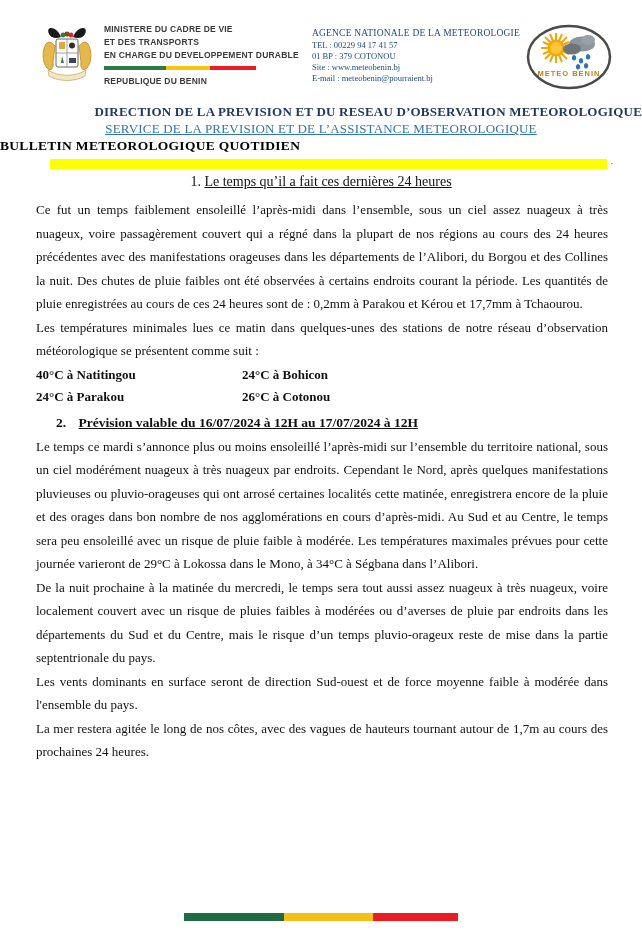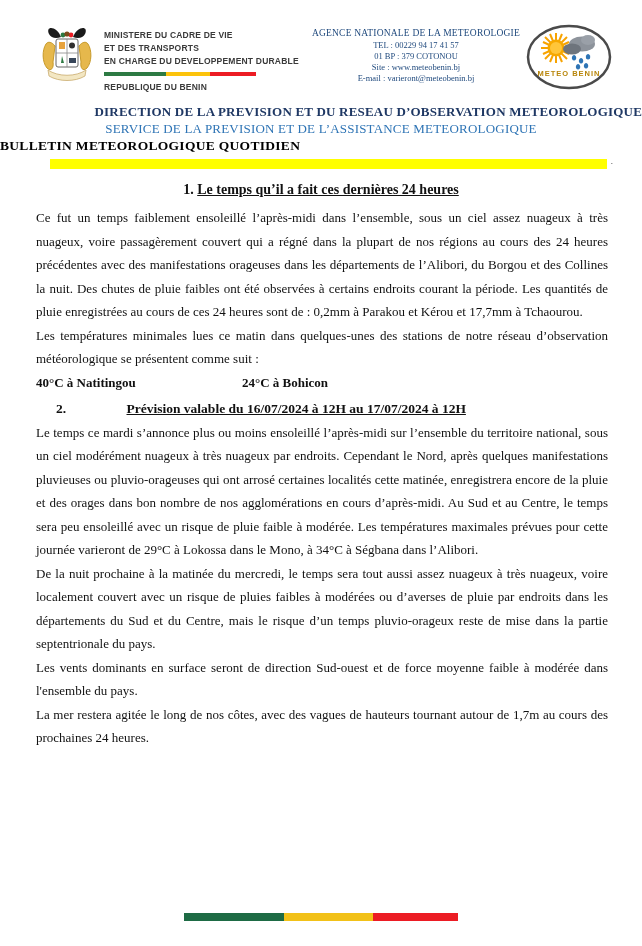--- a/index.html
+++ b/index.html
@@ -10,69 +10,69 @@
   *{box-sizing:border-box;margin:0;padding:0;}
   html,body{width:642px;height:946px;}
   body{
     background:#fff; position:relative; overflow:hidden;
     font-family:"Liberation Serif", serif; color:#111;
   }
   
   .header{position:relative; margin:22px 30px 0 38px; height:76px;}
   .coat{position:absolute; left:2px; top:0;}
   .ministry{
-    position:absolute; left:66px; top:7px;
+    position:absolute; left:66px; top:1px;
     font-family:"Liberation Sans", sans-serif; font-weight:bold;
     font-size:8.5px; line-height:13px; color:#3a3a3a; letter-spacing:.2px;
   }
   .mini-flag{display:flex; width:152px; height:4px; margin:4px 0 5px 0;}
   .mini-flag .g{width:62px;background:var(--flag-green);}
   .mini-flag .y{width:44px;background:var(--flag-yellow);}
   .mini-flag .r{width:46px;background:var(--flag-red);}
   .agency{
-    position:absolute; right:92px; top:6px; text-align:center;
+    position:absolute; right:92px; top:6px; text-align:left;
     color:var(--agency-blue); font-size:8.5px; line-height:11px;
   }
   .agency .agency-name{font-size:9.5px; letter-spacing:.2px; margin-bottom:1px;}
   .meteo-logo{position:absolute; right:0; top:2px;}
   
   .title-direction{
     text-align:right; margin-top:5px; color:var(--title-navy);
     font-weight:bold; font-size:13px; line-height:17px; letter-spacing:.2px;
   }
   .title-service{
     text-align:center; color:var(--service-blue); font-size:13px;
-    line-height:17px; letter-spacing:.2px;
+    line-height:17px; text-decoration:underline; letter-spacing:.2px;
   }
   .title-bulletin{
     text-align:left; font-weight:bold; font-size:13.5px; line-height:18px;
     letter-spacing:.3px; color:#000;
   }
   .yellow-bar-row{position:relative; margin:4px 0 0 50px; width:557px; height:10px;}
   .yellow-bar{width:100%; height:100%; background:var(--highlight-yellow);}
   .stray-dot{position:absolute; right:-6px; top:-3px; font-size:9px; color:#222;}
   .s1-heading{
-    text-align:center; font-weight:bold; font-size:14px; line-height:20px; margin-top:11px;
+    text-align:center; font-weight:normal; font-size:14px; line-height:20px; margin-top:3px;
   }
   .s1-heading .u{text-decoration:underline;}
   
   .doc-body{margin:6px 34px 0 36px;}
   .doc-body p{
     font-size:13px; line-height:23.5px; text-align:justify; margin:0;
   }
   .doc-body p.b-end b, .doc-body b{font-weight:normal;}
   .temps{margin:1px 0 1px 0;}
   .temp-row{display:flex; font-weight:bold; font-size:13px; line-height:22px;}
   .temp-row .left{width:206px;}
   .s2-heading{
     font-weight:bold; font-size:13.5px; line-height:21px;
     margin:4px 0 2px 20px; text-align:left;
   }
   .s2-heading .num{margin-right:9px;}
-  .s2-heading .u{text-decoration:underline;margin-left:48px;}
+  .s2-heading .u{text-decoration:underline;}
   
   .footer-flag{
     position:absolute; bottom:25px; left:50%; transform:translateX(-50%);
     display:flex; width:274px; height:8px;
   }
   .footer-flag .g{width:100px;background:#1E6B45;}
   .footer-flag .y{width:89px;background:#F2C118;}
   .footer-flag .r{width:85px;background:var(--flag-red);}
 </style>
 </head>
@@ -108,21 +108,21 @@
         <span class="r"></span>
     </div>
     <div>REPUBLIQUE DU BENIN</div>
   </div>
 
   <div class="agency">
     <div class="agency-name">AGENCE NATIONALE DE LA METEOROLOGIE</div>
     <div>TEL : 00229 94 17 41 57</div>
     <div>01 BP : 379 COTONOU</div>
     <div>Site : www.meteobenin.bj</div>
-    <div>E-mail : varieront@meteobenin.bj</div>
+    <div>E-mail : meteobenin@pourraient.bj</div>
   </div>
 
   <svg class="meteo-logo" width="86" height="66" viewBox="0 0 86 66">
     <ellipse cx="43" cy="33" rx="41" ry="31" fill="#fff" stroke="#4a4a4a" stroke-width="2.5"></ellipse>
     <g>
       <g stroke="#F7A300" stroke-width="2">
         <line x1="30" y1="9" x2="30" y2="39"></line>
           <line x1="15" y1="24" x2="45" y2="24"></line>
         <line x1="19" y1="13" x2="41" y2="35"></line>
           <line x1="41" y1="13" x2="19" y2="35"></line>
@@ -168,20 +168,24 @@
 
   <p><span>Ce fut un temps faiblement ensoleillé l’après-midi dans l’ensemble, sous un ciel assez nuageux à très nuageux, voire passagèrement couvert  qui a régné dans la plupart de nos régions au cours des 24 heures précédentes avec des manifestations orageuses dans les départements de l’Alibori, du Borgou et des Collines la nuit. Des chutes de pluie faibles ont été observées à certains endroits courant la période. Les quantités de pluie enregistrées au cours de ces 24 heures sont de : </span><b>0,2mm à Parakou et Kérou et 17,7mm à Tchaourou.</b></p>
 
   <p>Les températures minimales lues ce matin dans quelques-unes des stations de notre réseau d’observation météorologique se présentent comme suit :</p>
 
   <div class="temps">
     <div class="temp-row">
       <span class="left">40°C à Natitingou</span>
       <span>24°C à Bohicon</span>
     </div>
+    <div class="temp-row">
+      <span class="left">24°C à Parakou</span>
+      <span>26°C à Cotonou</span>
+    </div>
   </div>
 
   <div class="s2-heading">
     <span class="num">2.</span>
     <span class="u">Prévision valable du 16/07/2024 à 12H au 17/07/2024 à 12H</span>
   </div>
 
   <p>Le temps ce mardi s’annonce plus ou moins ensoleillé l’après-midi sur l’ensemble du territoire national, sous un ciel modérément nuageux à très nuageux par endroits. Cependant le Nord, après quelques manifestations pluvieuses ou pluvio-orageuses qui ont arrosé certaines localités cette matinée, enregistrera encore de la pluie et des orages dans bon nombre de nos agglomérations en cours d’après-midi. Au Sud et au Centre, le temps sera peu ensoleillé avec un risque de pluie faible à modérée. Les températures maximales prévues pour cette journée varieront de 29°C à Lokossa dans le Mono, à 34°C à Ségbana dans l’Alibori.</p>
   <p>De la nuit prochaine à la matinée du mercredi, le temps sera tout aussi assez nuageux à très nuageux, voire localement couvert avec un risque de pluies faibles à modérées ou d’averses de pluie par endroits dans les départements du Sud et du Centre, mais le risque d’un temps pluvio-orageux reste de mise dans la partie septentrionale du pays.</p>
   <p>Les vents dominants en surface seront de direction Sud-ouest et de force moyenne faible à modérée dans l'ensemble du pays.</p>

